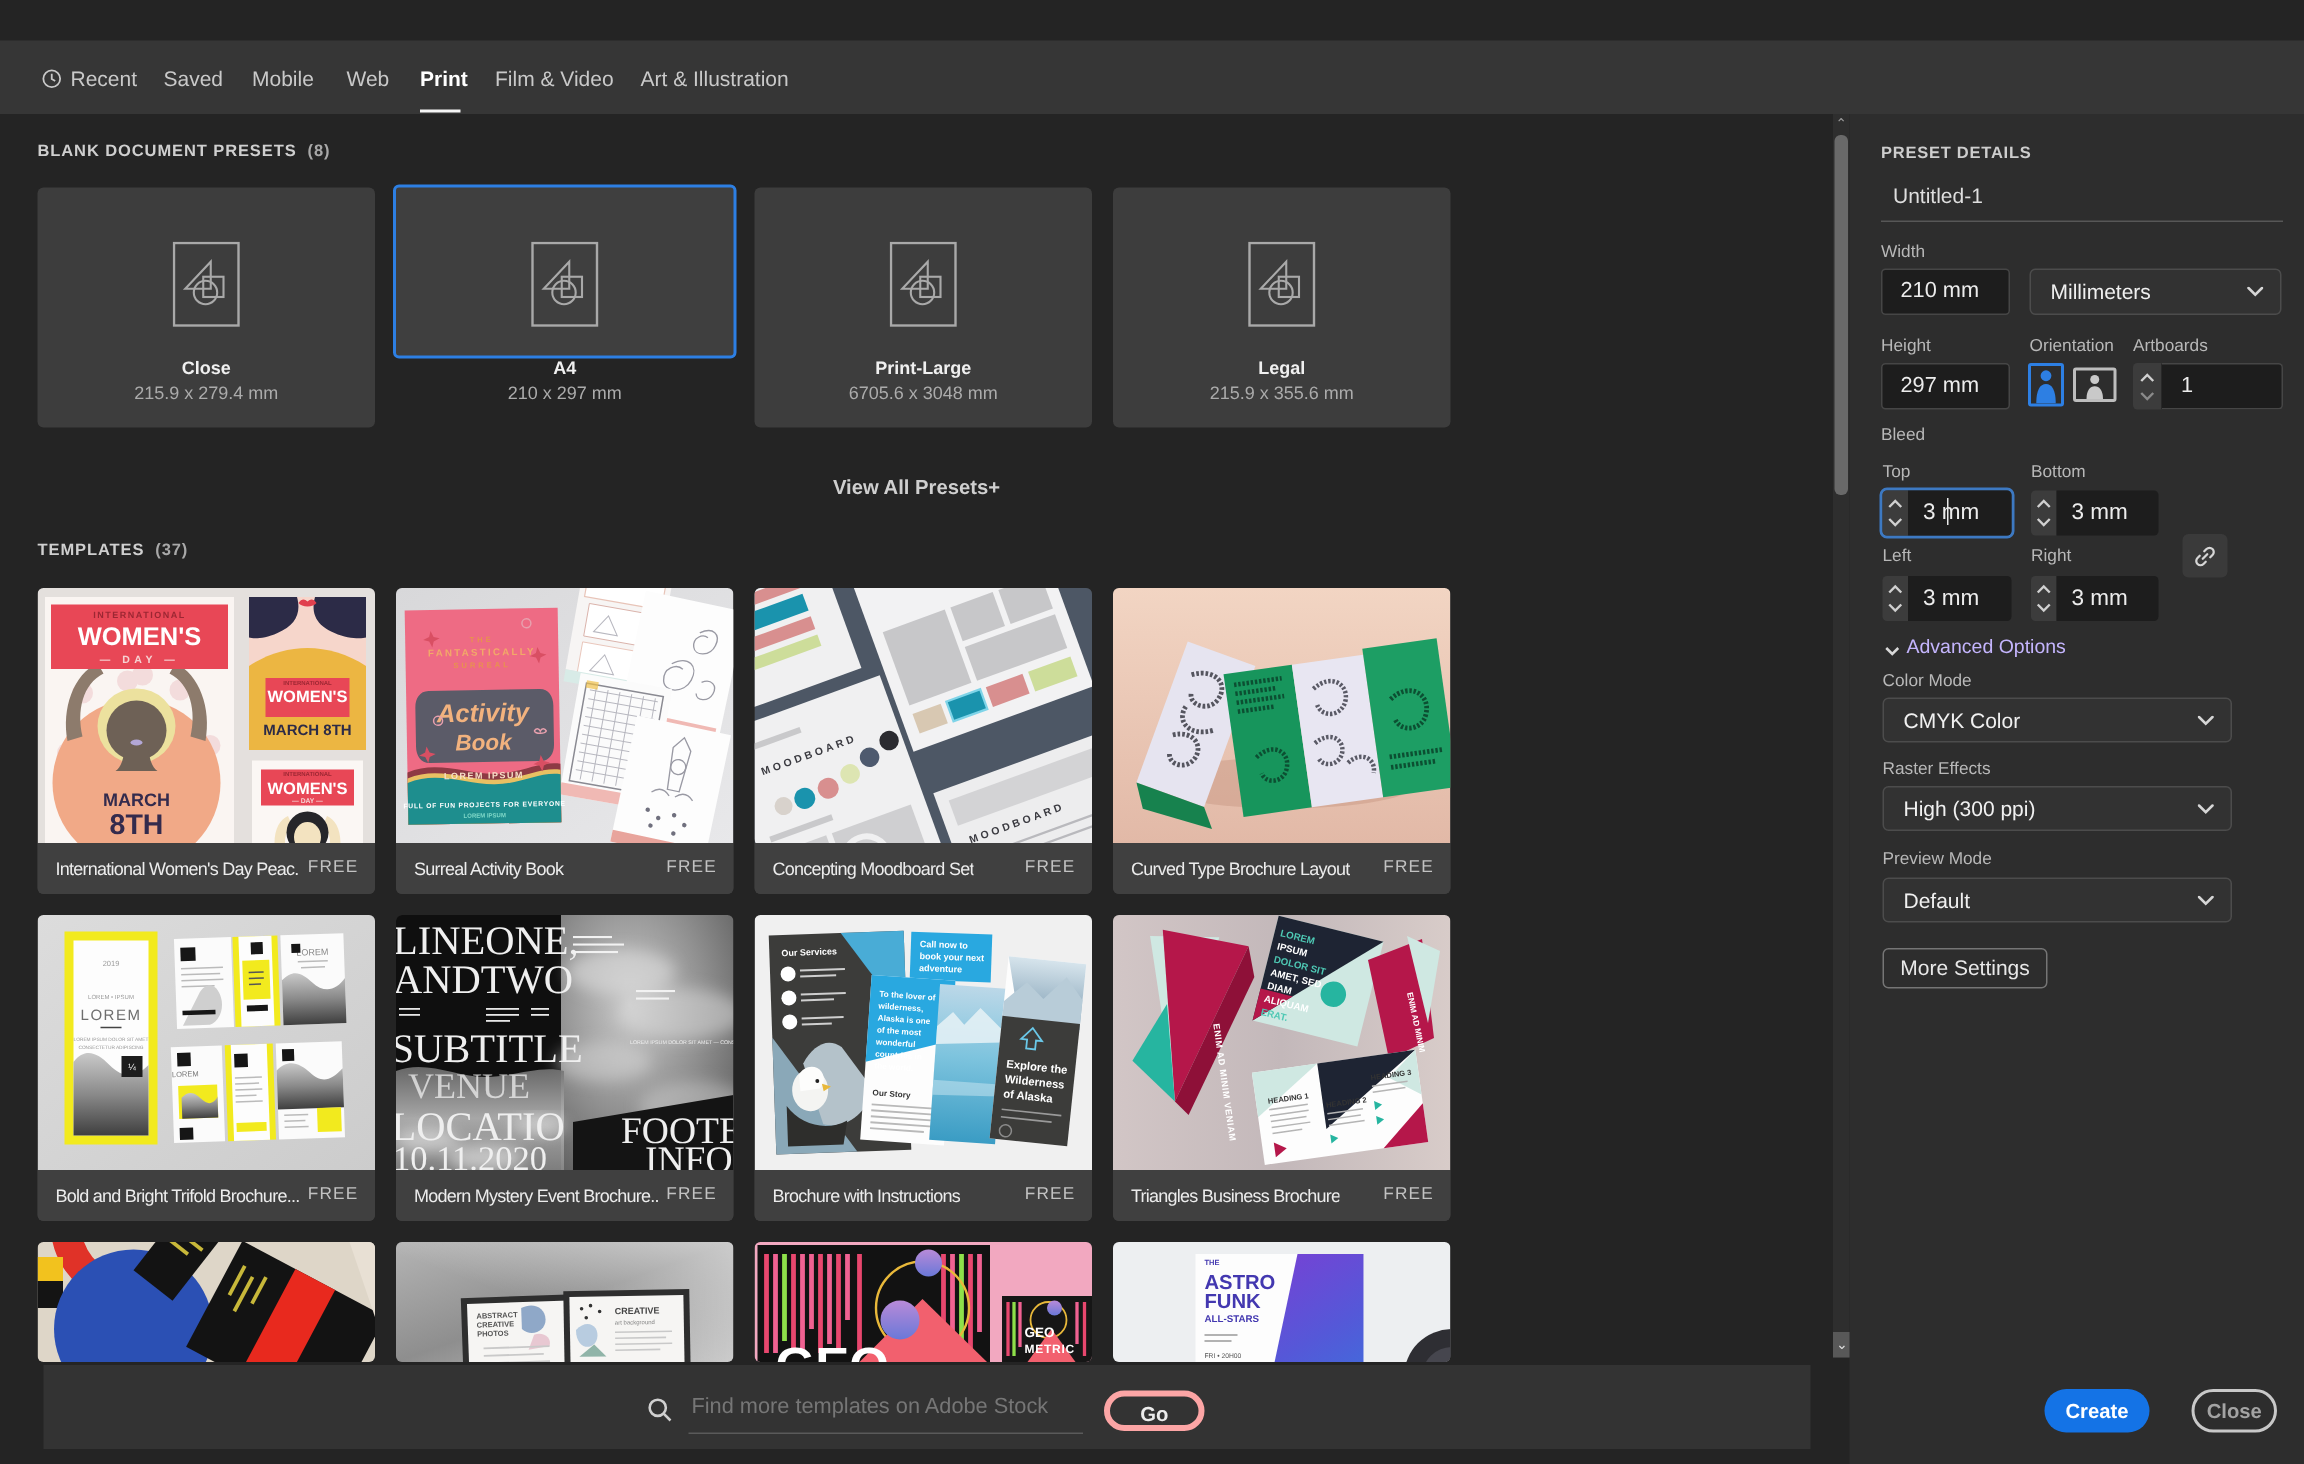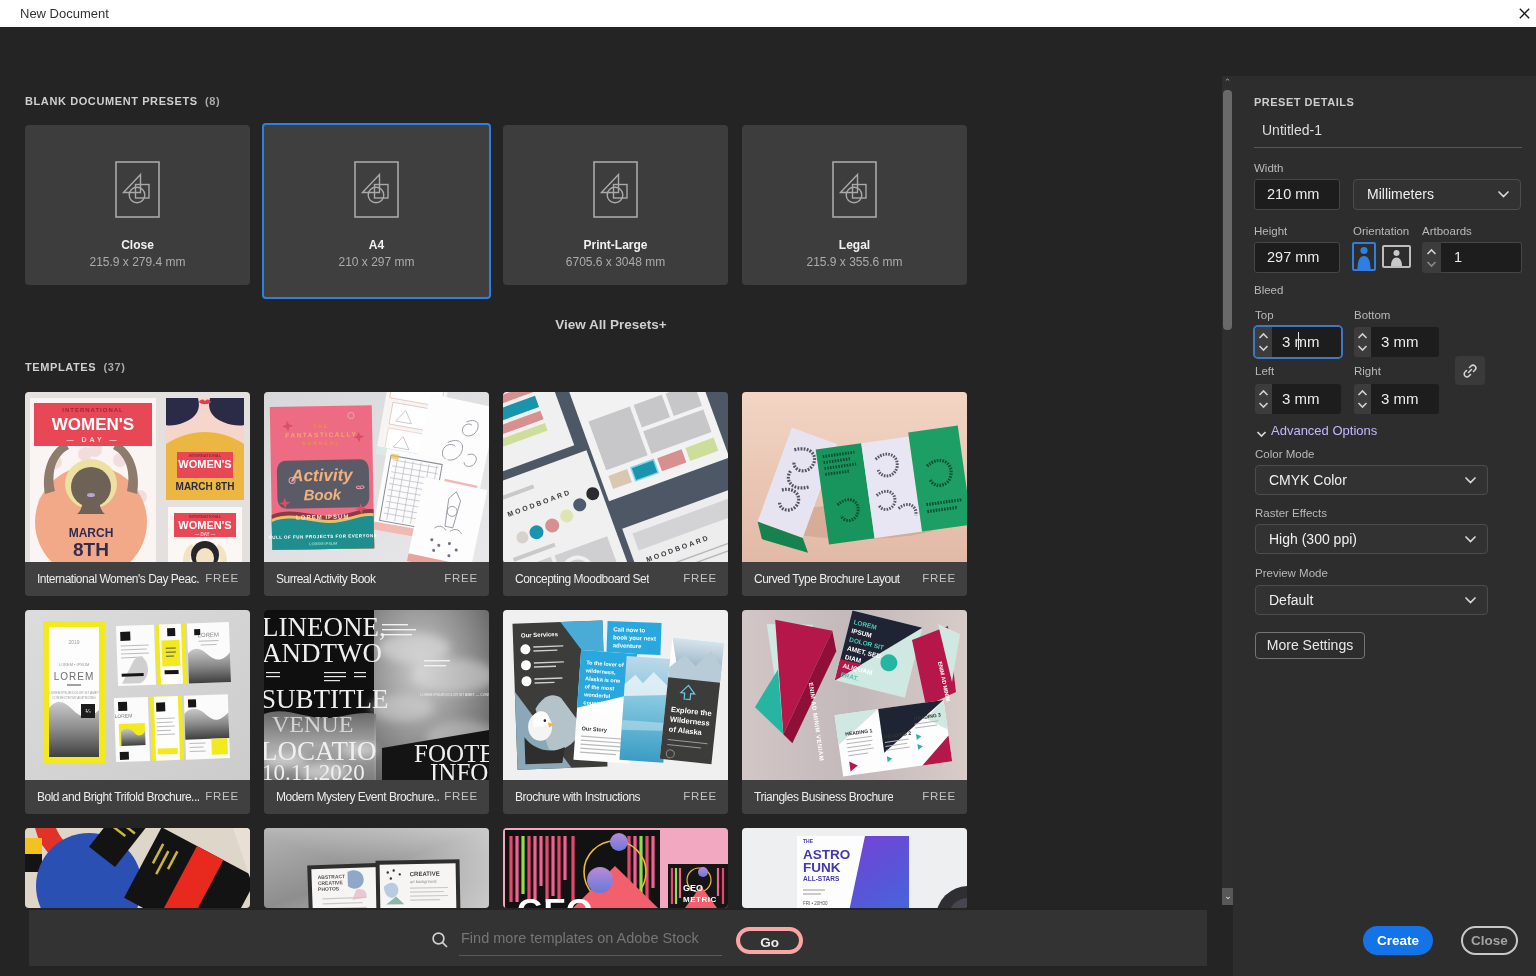--- a/index.html
+++ b/index.html
@@ -66,44 +66,50 @@
 .stepwidget .val span { position:absolute; left:10px; top:6px; }
 .stepwidget.focus { outline:2px solid #3d79c2; outline-offset:0px; border-radius:3px; }
 
 #createbtn { position:absolute; left:1363px; top:926px; width:70px; height:29px; background:#1473e6; border-radius:15px; color:#fff; font-weight:bold; font-size:13.5px; text-align:center; line-height:29px; }
 #closebtn { position:absolute; left:1461px; top:926px; width:57px; height:29px; border:2px solid #c8c8c8; border-radius:15px; color:#a3a3a3; font-weight:bold; font-size:13.5px; text-align:center; line-height:25px; }
 </style>
 </head>
 <body>
 <div id="stage">
 
-  <div id="titlebar">
-    <div class="t">New Document</div>
-    <div class="x">
-        <svg width="11" height="11" viewBox="0 0 11 11">
-          <path d="M0.8 0.8 L10.2 10.2 M10.2 0.8 L0.8 10.2" stroke="#1a1a1a" stroke-width="1.3"></path>
-        </svg>
-      </div>
+
+  <div id="tabbar">
+    <svg class="abs" style="left:28px;top:19px" width="13" height="13" viewBox="0 0 13 13">
+        <circle cx="6.5" cy="6.5" r="5.6" fill="none" stroke="#c9c9c9" stroke-width="1.2"></circle>
+        <path d="M6.5 3.2 V6.7 L8.8 8" fill="none" stroke="#c9c9c9" stroke-width="1.2"></path>
+      </svg>
+    <span class="tab" style="left:47px">Recent</span>
+    <span class="tab" style="left:109px">Saved</span>
+    <span class="tab" style="left:168px">Mobile</span>
+    <span class="tab" style="left:231px">Web</span>
+    <span class="tab active" style="left:280px">Print</span>
+    <span class="tab" style="left:330px">Film &amp; Video</span>
+    <span class="tab" style="left:427px">Art &amp; Illustration</span>
+    <div id="tab-underline"></div>
   </div>
-
 
   <div id="main">
     <div class="seclabel" style="top:19px">BLANK DOCUMENT PRESETS&nbsp; <span>(8)</span></div>
 
     <div class="preset" style="left:25px">
       <svg width="46" height="58" viewBox="0 0 46 58">
           <rect x="1" y="1" width="43" height="55" fill="none" stroke="#a9a9a9" stroke-width="1.6"></rect>
           <path d="M8.5 31.5 L25.5 13.5 L25.5 31.5 Z" fill="none" stroke="#a9a9a9" stroke-width="1.4"></path>
           <rect x="20.5" y="23.5" width="13.5" height="13.5" fill="none" stroke="#a9a9a9" stroke-width="1.4"></rect>
           <circle cx="22" cy="34" r="7.8" fill="none" stroke="#a9a9a9" stroke-width="1.4"></circle>
         </svg>
       <div class="nm">Close</div>
       <div class="dim">215.9 x 279.4 mm</div>
     </div>
-    <div class="preset sel" style="left:262px;top:47px;width:229px;height:176px">
+    <div class="preset sel" style="left:262px;top:47px;width:229px;height:116px">
       <svg width="46" height="58" viewBox="0 0 46 58">
           <rect x="1" y="1" width="43" height="55" fill="none" stroke="#a9a9a9" stroke-width="1.6"></rect>
           <path d="M8.5 31.5 L25.5 13.5 L25.5 31.5 Z" fill="none" stroke="#a9a9a9" stroke-width="1.4"></path>
           <rect x="20.5" y="23.5" width="13.5" height="13.5" fill="none" stroke="#a9a9a9" stroke-width="1.4"></rect>
           <circle cx="22" cy="34" r="7.8" fill="none" stroke="#a9a9a9" stroke-width="1.4"></circle>
         </svg>
       <div class="nm">A4</div>
       <div class="dim">210 x 297 mm</div>
     </div>
     <div class="preset" style="left:503px">

